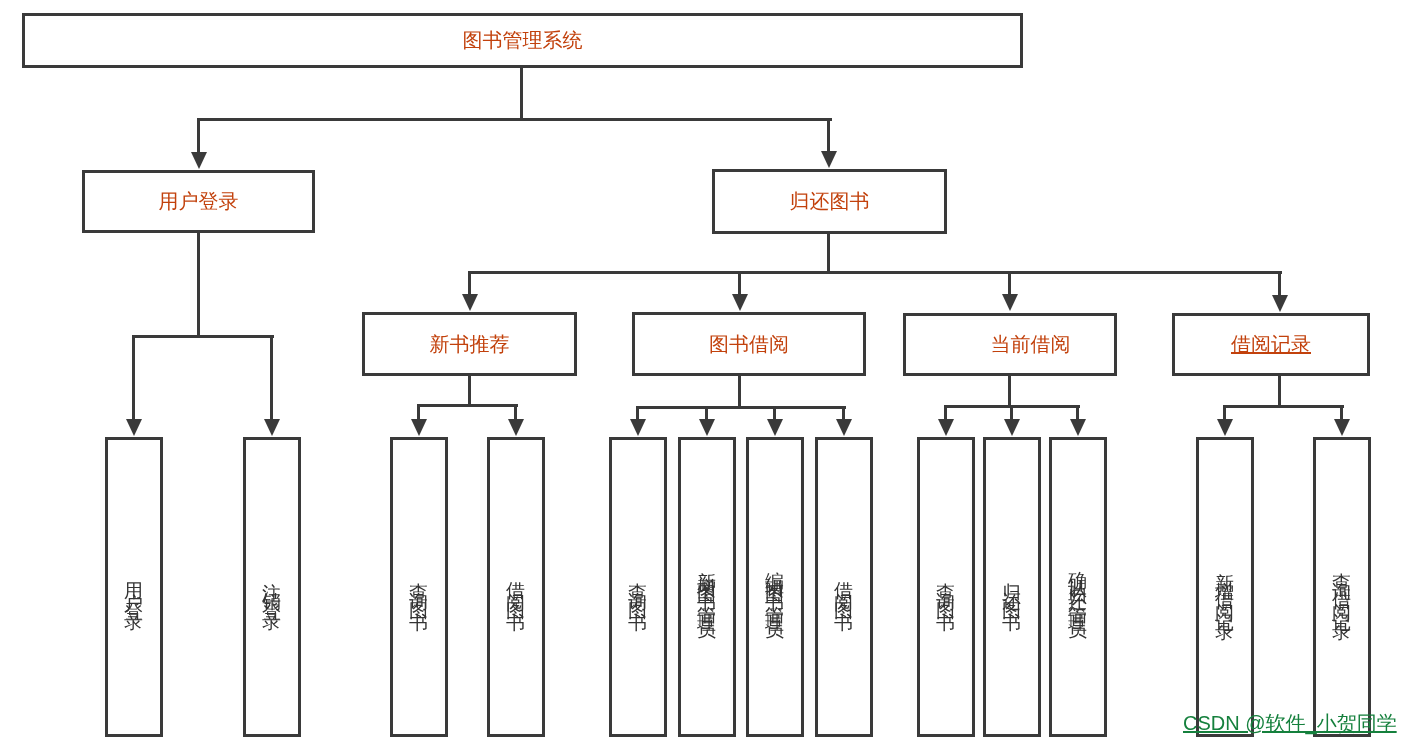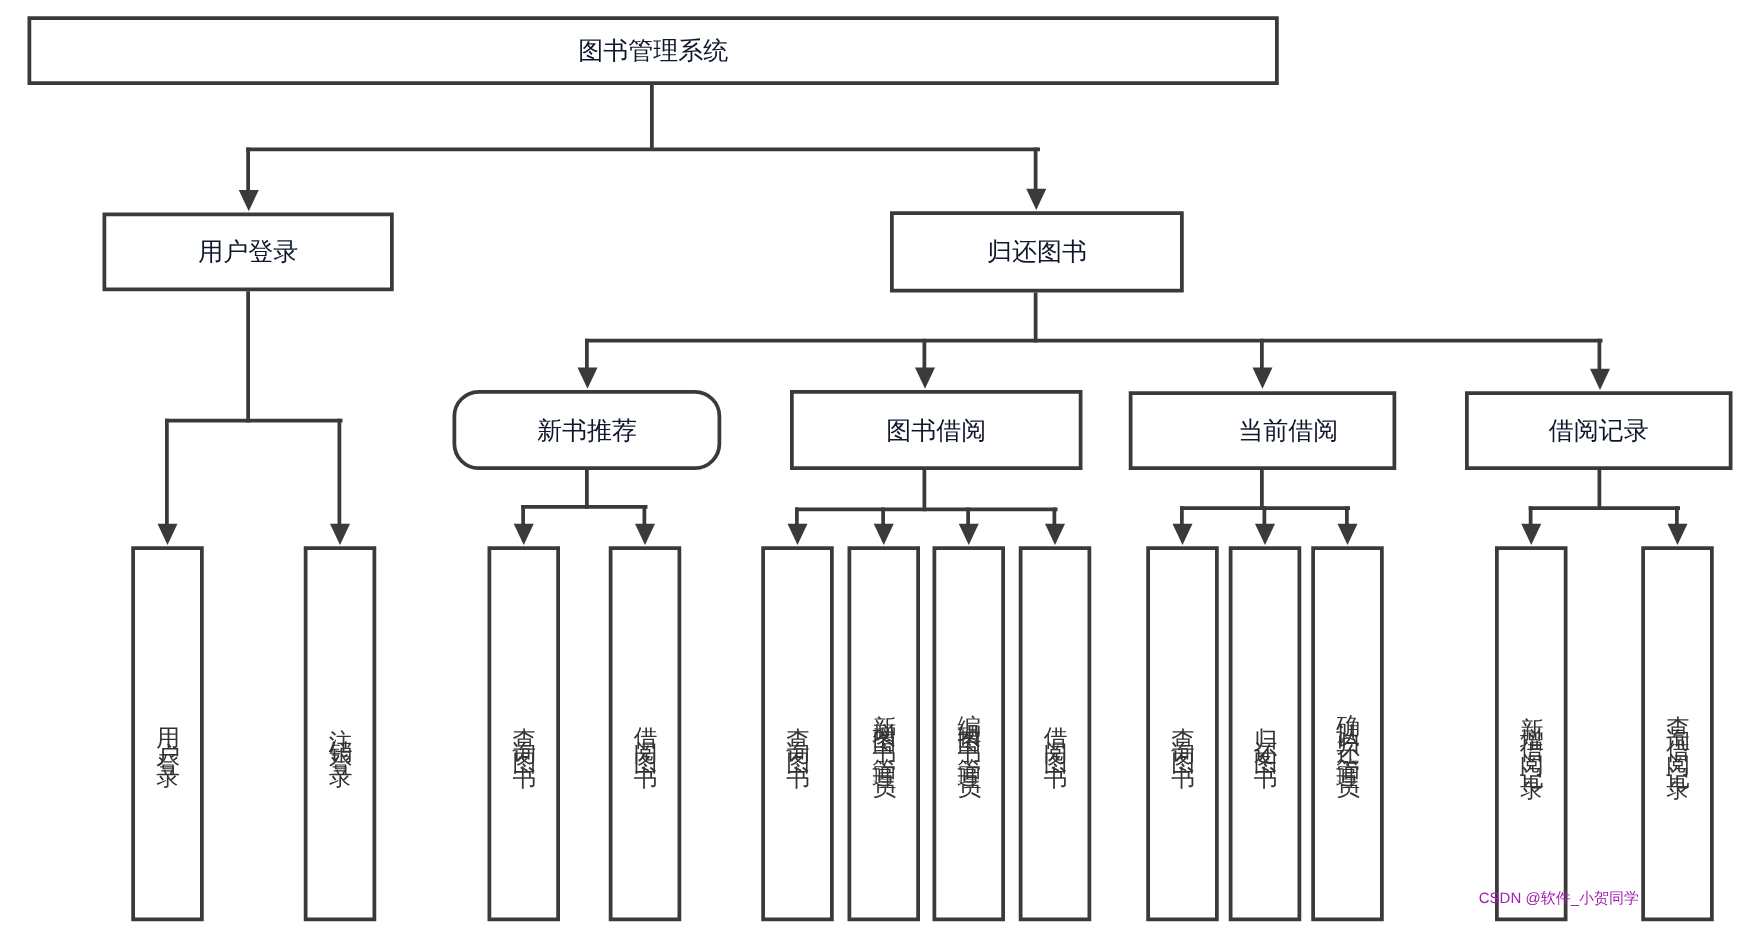--- a/index.html
+++ b/index.html
@@ -2,50 +2,50 @@
 <html><head>
 <meta charset="utf-8">
 <style>
   html,body{margin:0;padding:0;background:#ffffff;}
   body{width:1405px;height:747px;position:relative;overflow:hidden;
        font-family:"Liberation Sans","DejaVu Sans",sans-serif;color:#333;}
   #canvas{position:absolute;left:0;top:0;width:1405px;height:747px;background:#fff;}
 
   .box{position:absolute;box-sizing:border-box;background:#fff;border:3px solid #3a3a3a;
        display:flex;align-items:center;justify-content:center;
-       font-size:20px;color:#0f172a;white-space:nowrap;}
+       font-size:20px;color:#c2410c;white-space:nowrap;}
   .vbox{position:absolute;box-sizing:border-box;background:#fff;border:3px solid #3a3a3a;
         display:flex;align-items:center;justify-content:center;
         writing-mode:vertical-rl;text-orientation:mixed;
         font-size:19px;letter-spacing:10px;color:#333;line-height:1;}
   .vbox.long{letter-spacing:7px;}
 
   .vline{position:absolute;width:3px;background:#3a3a3a;}
   .hline{position:absolute;height:3px;background:#3a3a3a;}
   .arrow{position:absolute;width:0;height:0;
          border-left:8px solid transparent;border-right:8px solid transparent;
          border-top:17px solid #3a3a3a;}
 
-  .watermark{position:absolute;left:1183px;top:710px;font-size:12px;
-             color:#a21caf;z-index:6;white-space:nowrap;}
+  .watermark{position:absolute;left:1183px;top:710px;font-size:20px;
+             color:#15803d;z-index:6;white-space:nowrap;text-decoration:underline;}
 </style>
 </head>
 <body>
 
 <div id="canvas">
 
   <div class="box" style="left:22px;top:13px;width:1001px;height:55px;">图书管理系统</div>
 
   <div class="box" style="left:82px;top:170px;width:233px;height:63px;">用户登录</div>
   <div class="box" style="left:712px;top:169px;width:235px;height:65px;">归还图书</div>
 
-  <div class="box" style="left:362px;top:312px;width:215px;height:64px;border-radius:21px;">新书推荐</div>
+  <div class="box" style="left:362px;top:312px;width:215px;height:64px;">新书推荐</div>
   <div class="box" style="left:632px;top:312px;width:234px;height:64px;">图书借阅</div>
   <div class="box" style="left:903px;top:313px;width:214px;height:63px;padding-left:41px;">当前借阅</div>
-  <div class="box" style="left:1172px;top:313px;width:214px;height:63px;">借阅记录</div>
+  <div class="box" style="left:1172px;top:313px;width:198px;height:63px;text-decoration:underline;">借阅记录</div>
 
   <div class="vbox" style="left:105px;top:437px;width:58px;height:300px;">用户登录</div>
   <div class="vbox" style="left:243px;top:437px;width:58px;height:300px;">注销登录</div>
 
   <div class="vbox" style="left:390px;top:437px;width:58px;height:300px;">查询图书</div>
   <div class="vbox" style="left:487px;top:437px;width:58px;height:300px;">借阅图书</div>
 
   <div class="vbox" style="left:609px;top:437px;width:58px;height:300px;">查询图书</div>
   <div class="vbox long" style="left:678px;top:437px;width:58px;height:300px;">新增图书（管理员）</div>
   <div class="vbox long" style="left:746px;top:437px;width:58px;height:300px;">编辑图书（管理员）</div>

